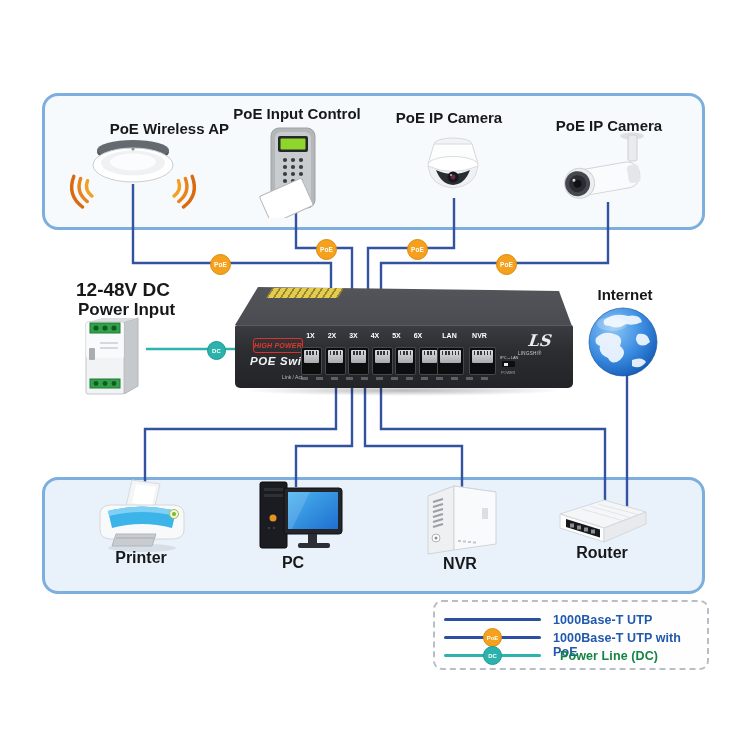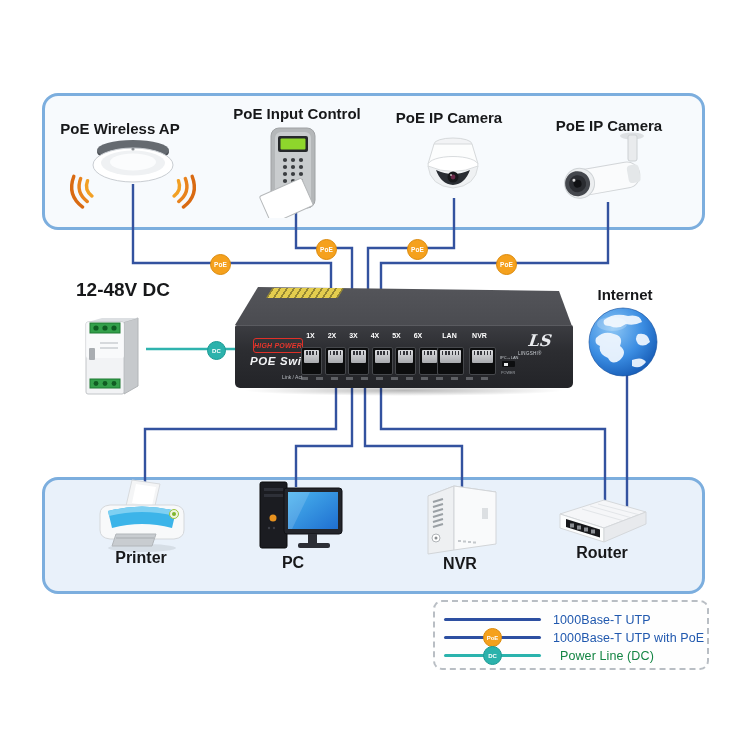--- a/index.html
+++ b/index.html
@@ -68,21 +68,21 @@
   .legend{position:absolute;left:433px;top:600px;width:272px;height:66px;z-index:3;
       border:2px dashed #b9bec4;border-radius:9px;background:#fefefe;}
   .lg-row{position:absolute;left:0;height:18px;width:100%;}
   .lg-line{position:absolute;left:9px;top:7.5px;width:97px;height:3.2px;border-radius:2px;}
   .lg-line.blue{background:#2d4fa1;}
   .lg-line.teal{background:#2bb3ad;}
   .lg-badge{position:absolute;left:48px;top:0px;width:17px;height:17px;border-radius:50%;
       display:flex;align-items:center;justify-content:center;color:#fff;font-size:6px;font-weight:bold;}
   .lg-badge.poe{background:#f5a11d;border:1px solid #db8a0c;}
   .lg-badge.dc{background:#2cb2ac;border:1px solid #1a9a94;}
-  .lg-label{position:absolute;left:118px;top:2.5px;font-size:12.5px;font-weight:normal;letter-spacing:.1px;}
+  .lg-label{position:absolute;left:118px;top:2.5px;font-size:12.5px;font-weight:bold;letter-spacing:.1px;}
   .lg-label.blue{color:#2058ae;}
   .lg-label.green{color:#148544;margin-left:7px;}
 </style>
 </head>
 <body>
 
 <div class="canvas">
 
   <div class="zone top"></div>
   <div class="zone bottom"></div>
@@ -101,21 +101,21 @@
     </g>
     <path d="M146,349 L242,349" fill="none" stroke="#2fb3ae" stroke-width="2.6"></path>
   </svg>
 
   <div class="badge poe" style="left:210px;top:254px;">PoE</div>
   <div class="badge poe" style="left:316px;top:239px;">PoE</div>
   <div class="badge poe" style="left:407px;top:239px;">PoE</div>
   <div class="badge poe" style="left:496px;top:254px;">PoE</div>
   <div class="badge dc" style="left:207px;top:341px;">DC</div>
 
-  <div class="lbl" style="left:40px;top:120px;width:160px;">PoE Wireless AP</div>
+  <div class="lbl" style="left:69px;top:120px;width:160px;text-align:right;">PoE Wireless AP</div>
   <svg class="dev" style="left:60px;top:136px;" width="146" height="78" viewBox="0 0 146 78">
     <g fill="none" stroke-linecap="round">
       <g transform="rotate(-16 24 54)">
         <path d="M30,46 Q24,54 30,62" stroke="#f2a024" stroke-width="3.4"></path>
         <path d="M24,42 Q15,54 24,66" stroke="#e8831d" stroke-width="3.4"></path>
         <path d="M18,38 Q6,54 18,70" stroke="#d96a12" stroke-width="3.4"></path>
       </g>
       <g transform="rotate(16 122 54)">
         <path d="M116,46 Q122,54 116,62" stroke="#f2a024" stroke-width="3.4"></path>
         <path d="M122,42 Q131,54 122,66" stroke="#e8831d" stroke-width="3.4"></path>
@@ -176,20 +176,21 @@
       <rect x="76" y="40" width="12" height="18" rx="4" fill="#e4e7e9"></rect>
       <circle cx="27" cy="49" r="15" fill="#eceef0" stroke="#cfd3d6"></circle>
       <circle cx="25" cy="49" r="12.5" fill="#45484e"></circle>
       <circle cx="25" cy="49" r="8.5" fill="#2a2c31"></circle>
       <circle cx="25" cy="49" r="4" fill="#101114"></circle>
       <circle cx="22" cy="45" r="1.5" fill="#ffffff" opacity=".8"></circle>
     </g>
   </svg>
 
   <div class="lbl big" style="left:76px;top:279px;width:180px;">12-48V DC</div>
+  <div class="lbl med" style="left:78px;top:300px;width:180px;">Power Input</div>
   <svg class="dev" style="left:80px;top:316px;" width="68" height="82" viewBox="0 0 68 82">
     <polygon points="44,6 58,2 58,70 44,78" fill="#c6c9cc" stroke="#b2b5b8"></polygon>
     <polygon points="8,6 44,6 58,2 22,2" fill="#dcdfe2"></polygon>
     <rect x="6" y="6" width="38" height="72" rx="2" fill="#f2f3f5" stroke="#c2c5c8"></rect>
     <rect x="6" y="6" width="38" height="36" rx="2" fill="#fafbfc" opacity=".8"></rect>
     <rect x="10" y="7" width="30" height="10" fill="#33a04a" stroke="#1f7a33"></rect>
     <circle cx="16" cy="12" r="2.6" fill="#0f5c22"></circle>
       <circle cx="25" cy="12" r="2.6" fill="#0f5c22"></circle>
       <circle cx="34" cy="12" r="2.6" fill="#0f5c22"></circle>
     <rect x="10" y="63" width="30" height="9" fill="#33a04a" stroke="#1f7a33"></rect>

